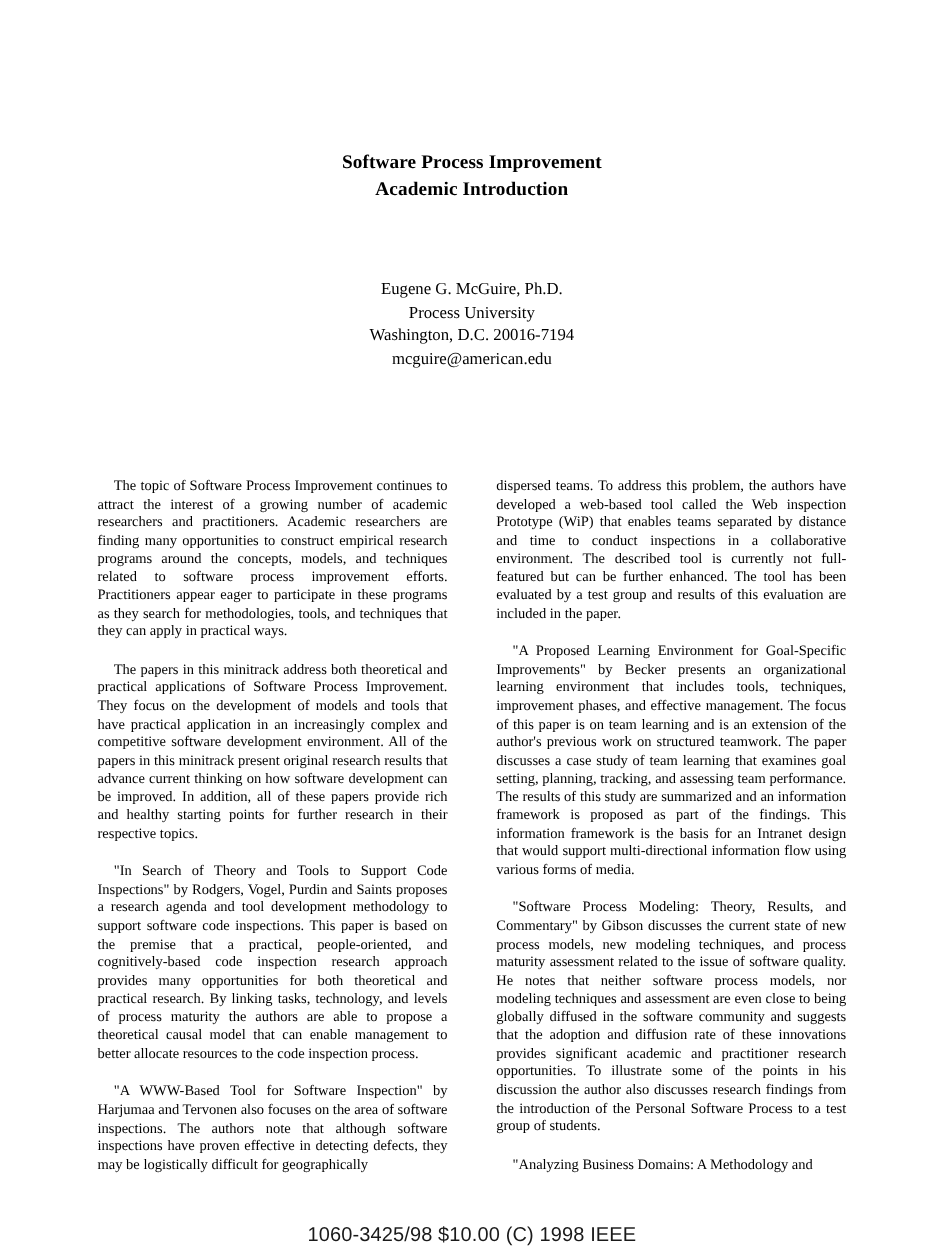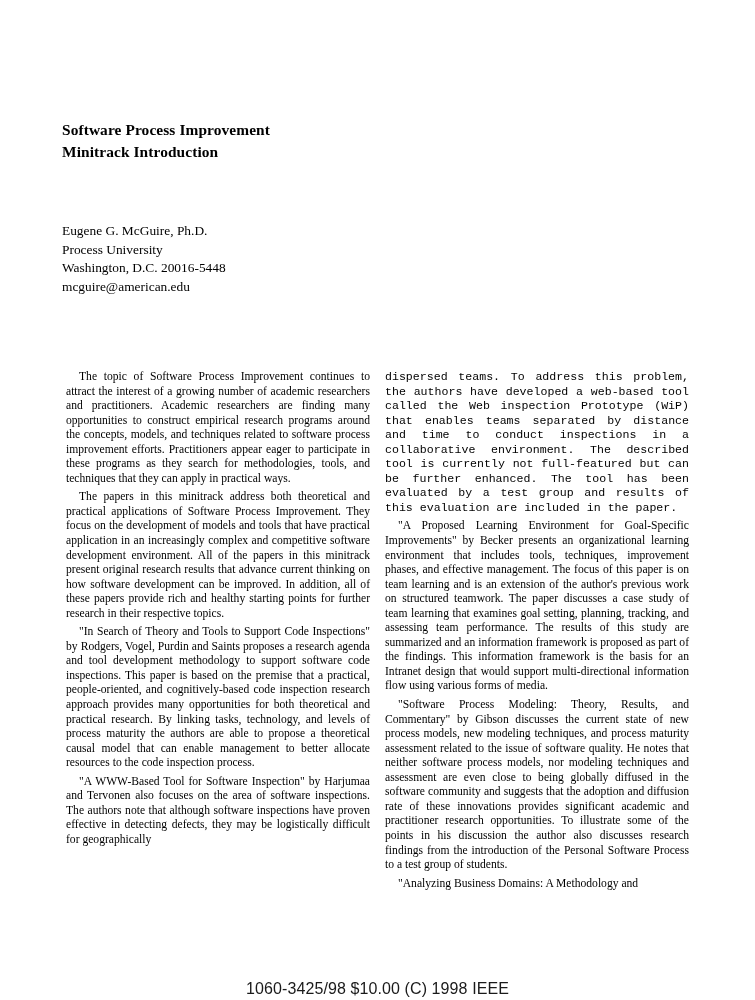--- a/index.html
+++ b/index.html
@@ -23,35 +23,36 @@
     width: 755px;
     height: 1000px;
   }
 
   
   .title-block {
     position: absolute;
     left: 62px;
     top: 119px;
     width: 631px;
-    text-align: left;
+    text-align: center;
   }
   .title-line {
     font-size: 15.4px;
     font-weight: bold;
     line-height: 21.5px;
     letter-spacing: 0.1px;
   }
 
   
   .author-block {
     position: absolute;
     left: 62px;
     top: 222px;
     width: 631px;
+    text-align: center;
   }
   .author-line {
     font-size: 13.4px;
     line-height: 18.6px;
     font-weight: normal;
   }
 
   
   .columns {
     position: absolute;
@@ -68,26 +69,25 @@
   }
   .col-left  { left: 0; }
   .col-right { left: 319px; }
 
   .para {
     font-size: 11.6px;
     line-height: 14.55px;
     text-align: justify;
     text-justify: inter-word;
     text-indent: 13px;
-    margin: 4px;
+    margin: 16px;
     hyphens: none;
   }
   .para.cont {
     text-indent: 0;
-    font-family: Liberation Mono, monospace;
   }
 
   
   .footer {
     position: absolute;
     left: 0;
     top: 980px;
     width: 755px;
     text-align: center;
     font-family: "Liberation Sans", "DejaVu Sans", sans-serif;
@@ -96,27 +96,27 @@
     letter-spacing: 0.1px;
   }
 </style>
 </head>
 <body>
 
 <div class="page">
 
   <div class="title-block">
     <div class="title-line">Software Process Improvement</div>
-    <div class="title-line">Minitrack Introduction</div>
+    <div class="title-line">Academic Introduction</div>
   </div>
 
   <div class="author-block">
     <div class="author-line">Eugene G. McGuire, Ph.D.</div>
     <div class="author-line">Process University</div>
-    <div class="author-line">Washington, D.C. 20016-5448</div>
+    <div class="author-line">Washington, D.C. 20016-7194</div>
     <div class="author-line">mcguire@american.edu</div>
   </div>
 
   <div class="columns">
 
     <div class="col col-left">
       <p class="para">The topic of Software Process Improvement continues to attract the interest of a growing number of academic researchers and practitioners.  Academic researchers are finding many opportunities to construct empirical research programs around the concepts, models, and techniques related to software process improvement efforts. Practitioners appear eager to participate in these programs as they search for methodologies, tools, and techniques that they can apply in practical ways.</p>
       <p class="para">The papers in this minitrack address both theoretical and practical applications of Software Process Improvement. They focus on the development of models and tools that have practical application in an increasingly complex and competitive software development environment. All of the papers in this minitrack present original research results that advance current thinking on how software development can be improved. In addition, all of these papers provide rich and healthy starting points for further research in their respective topics.</p>
       <p class="para">"In Search of Theory and Tools to Support Code Inspections" by Rodgers, Vogel, Purdin and Saints proposes a research agenda and tool development methodology to support software code inspections. This paper is based on the premise that a practical, people-oriented, and cognitively-based code inspection research approach provides many opportunities for both theoretical and practical research. By linking tasks, technology, and levels of process maturity the authors are able to propose a theoretical causal model that can enable management to better allocate resources to the code inspection process.</p>
       <p class="para">"A WWW-Based Tool for Software Inspection" by Harjumaa and Tervonen also focuses on the area of software inspections. The authors note that although software inspections have proven effective in detecting defects, they may be logistically difficult for geographically</p>

